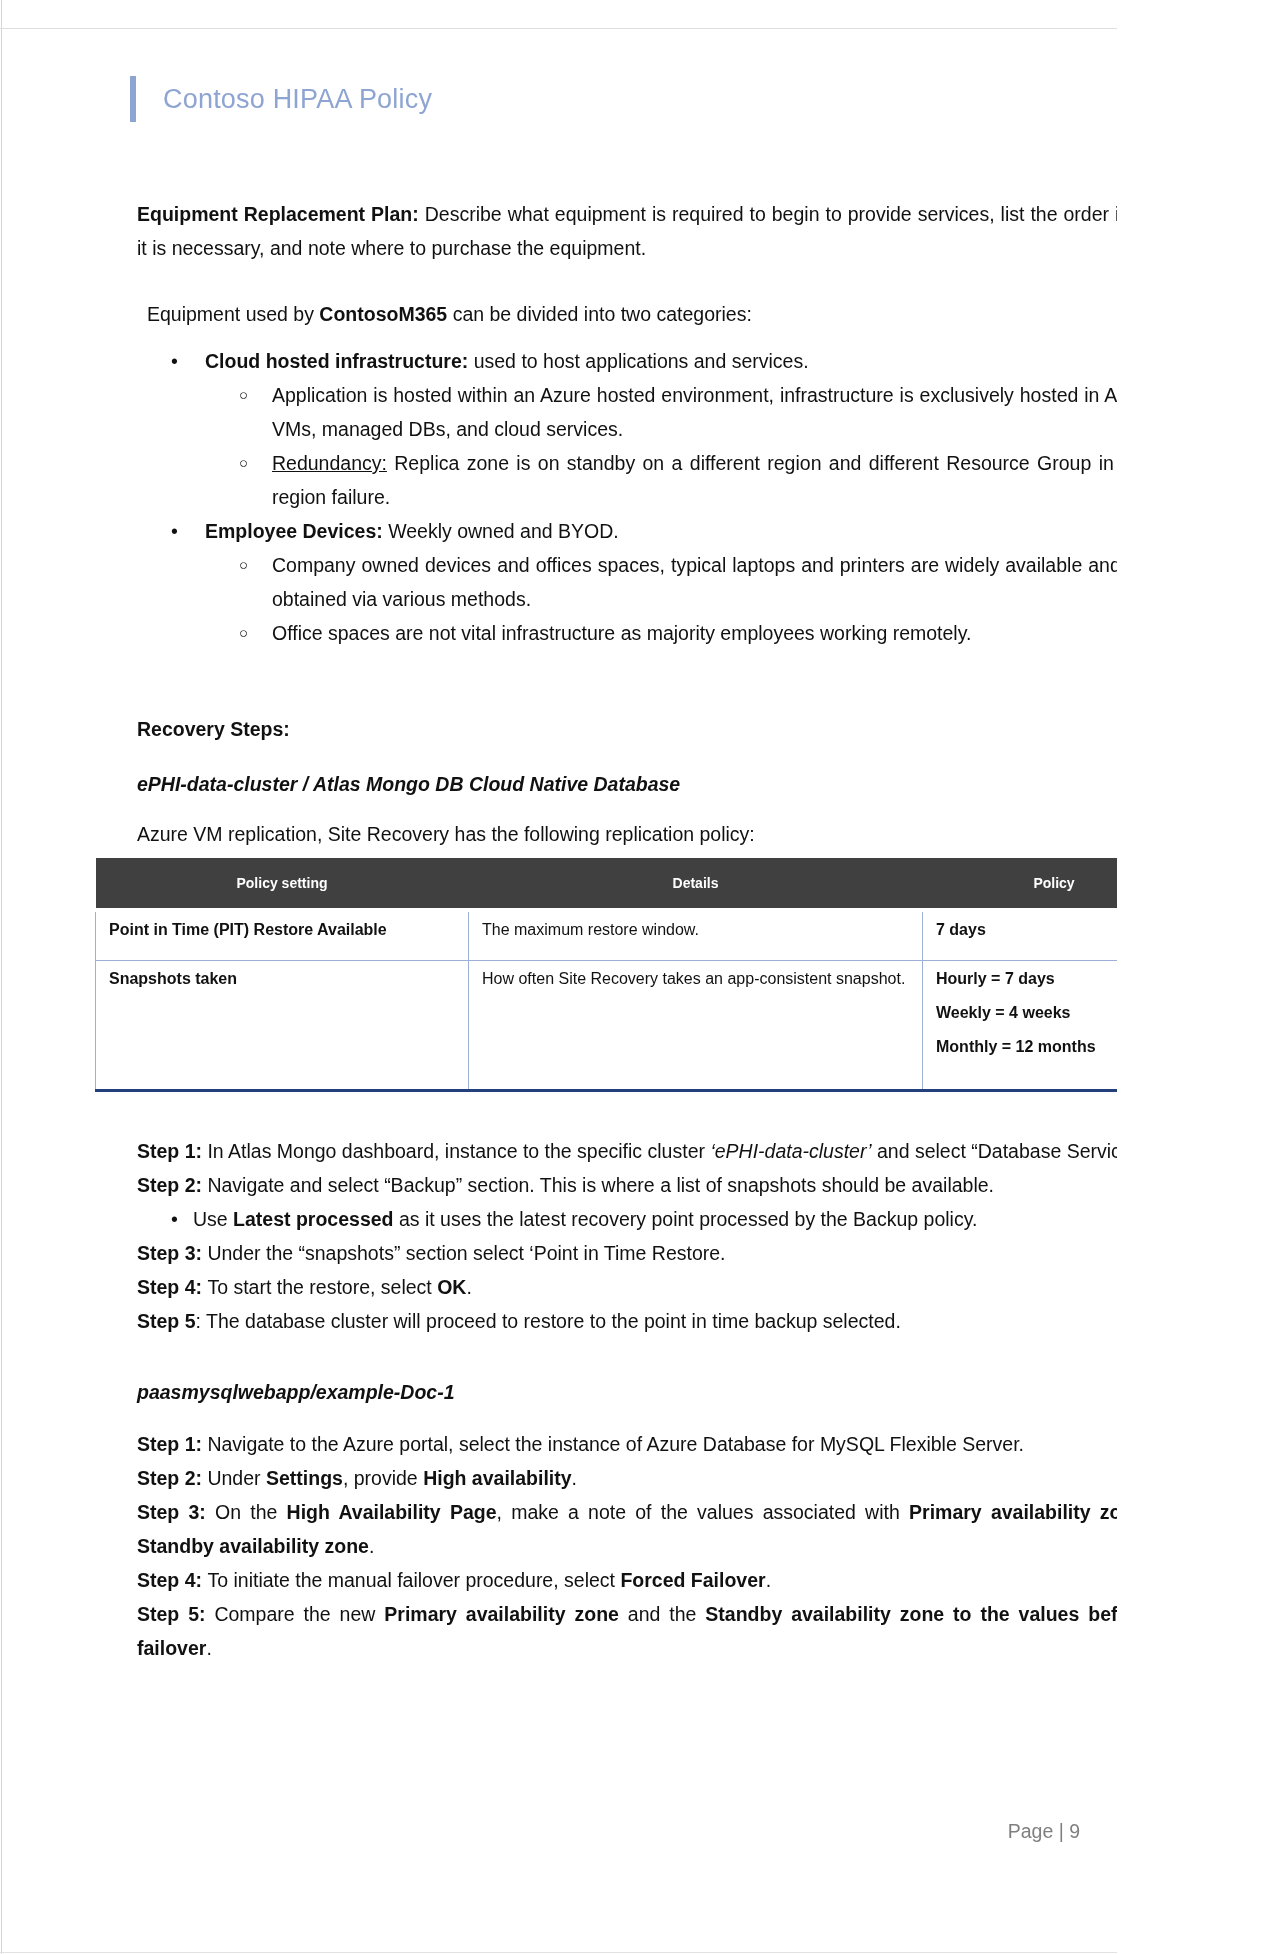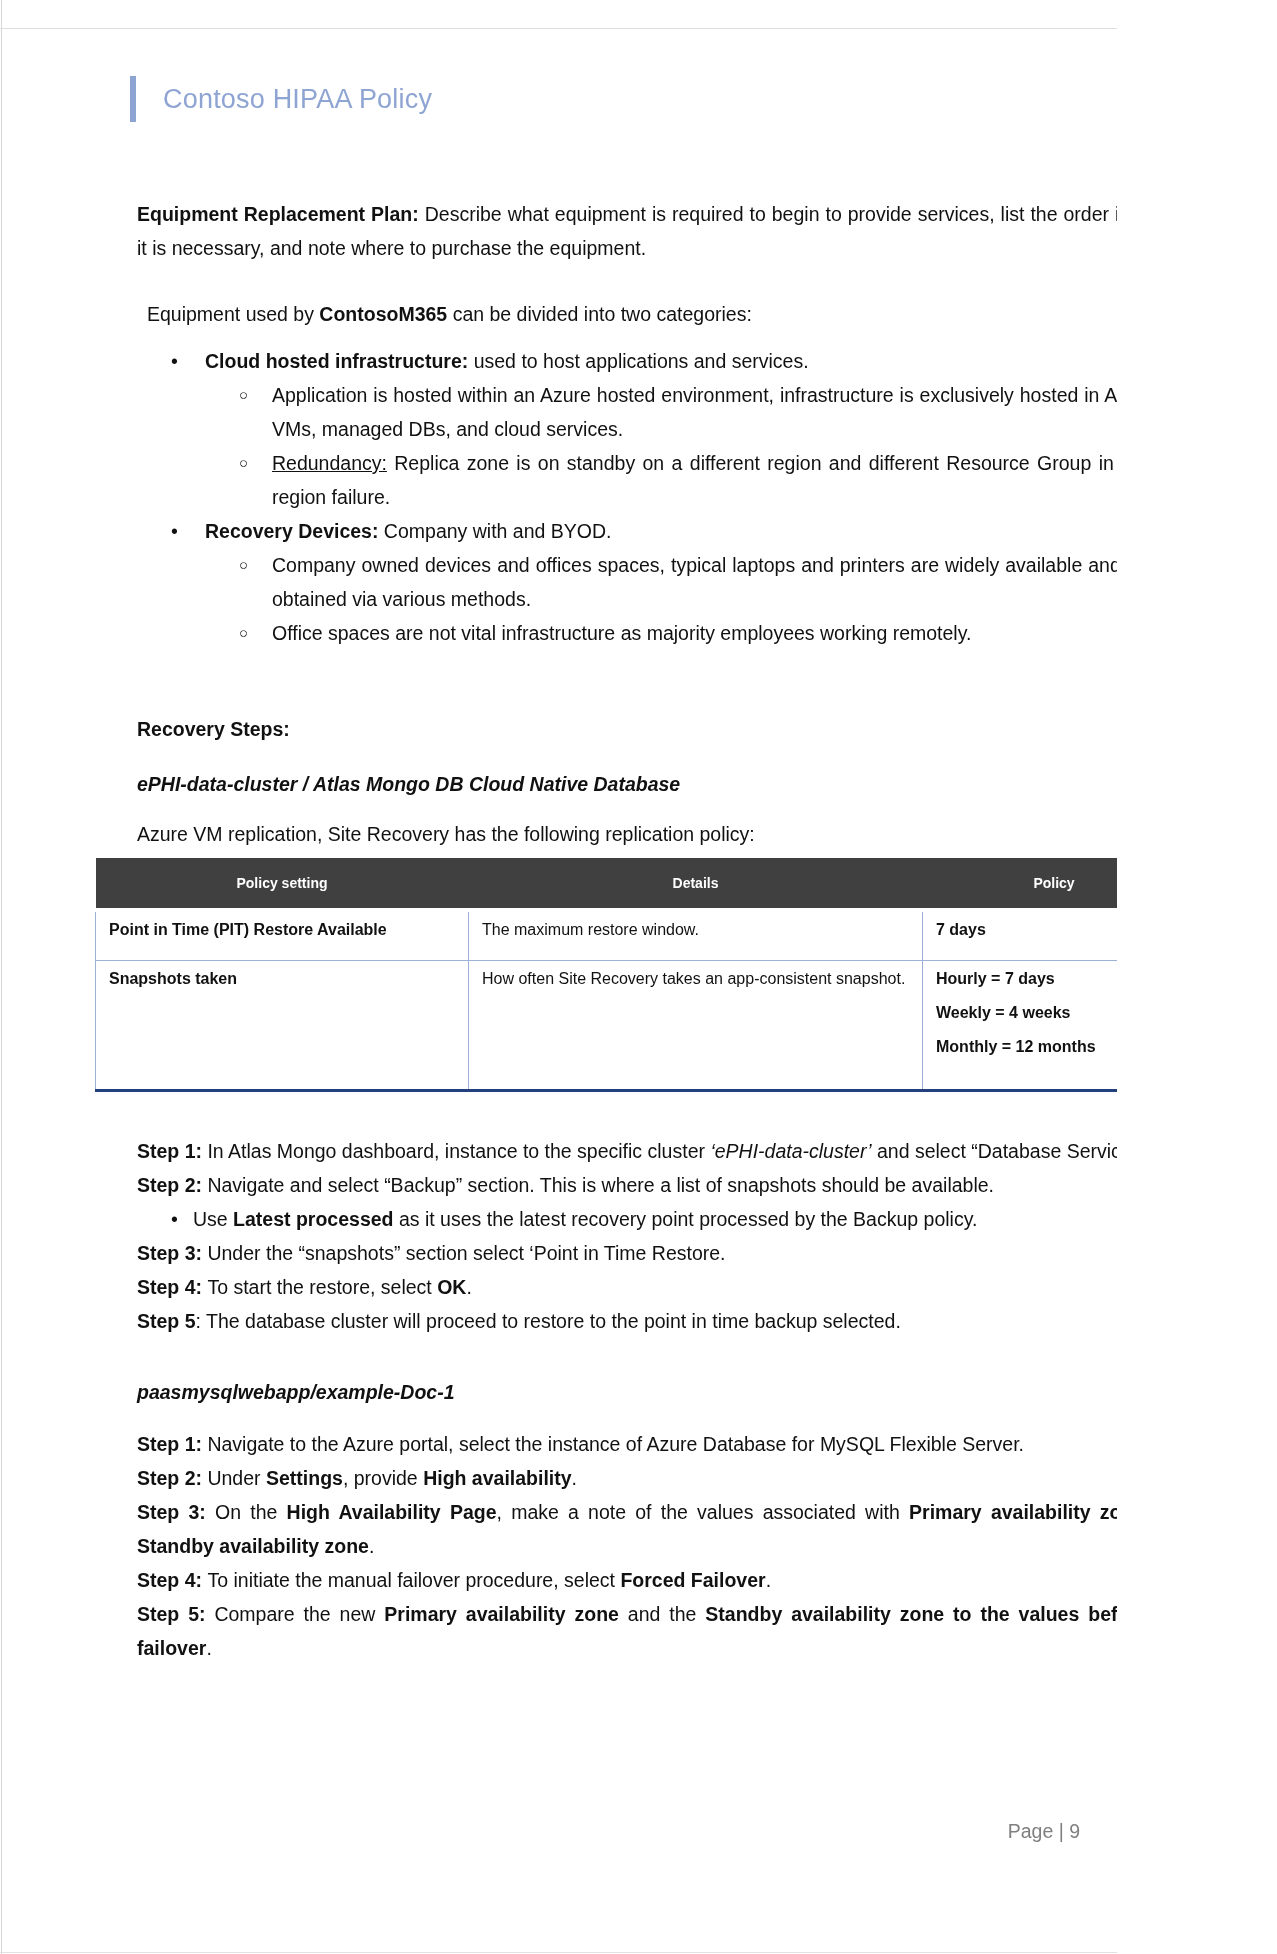--- a/index.html
+++ b/index.html
@@ -107,21 +107,21 @@
       <div class="li lvl2">
         <span class="marker">○</span>
         <span class="li-text"><span>Application is hosted within an Azure hosted environment, infrastructure is exclusively hosted in Azure via VMs, managed DBs, and cloud services.</span></span>
       </div>
       <div class="li lvl2">
         <span class="marker">○</span>
         <span class="li-text"><span class="u">Redundancy:</span><span> Replica zone is on standby on a different region and different Resource Group in case of region failure.</span></span>
       </div>
       <div class="li lvl1">
         <span class="marker">•</span>
-        <span class="li-text"><span class="b">Recovery Devices:</span><span> Company with and BYOD.</span></span>
+        <span class="li-text"><span class="b">Employee Devices:</span><span> Weekly owned and BYOD.</span></span>
       </div>
       <div class="li lvl2">
         <span class="marker">○</span>
         <span class="li-text"><span>Company owned devices and offices spaces, typical laptops and printers are widely available and can be obtained via various methods.</span></span>
       </div>
       <div class="li lvl2">
         <span class="marker">○</span>
         <span class="li-text"><span>Office spaces are not vital infrastructure as majority employees working remotely.</span></span>
       </div>
     </div>

